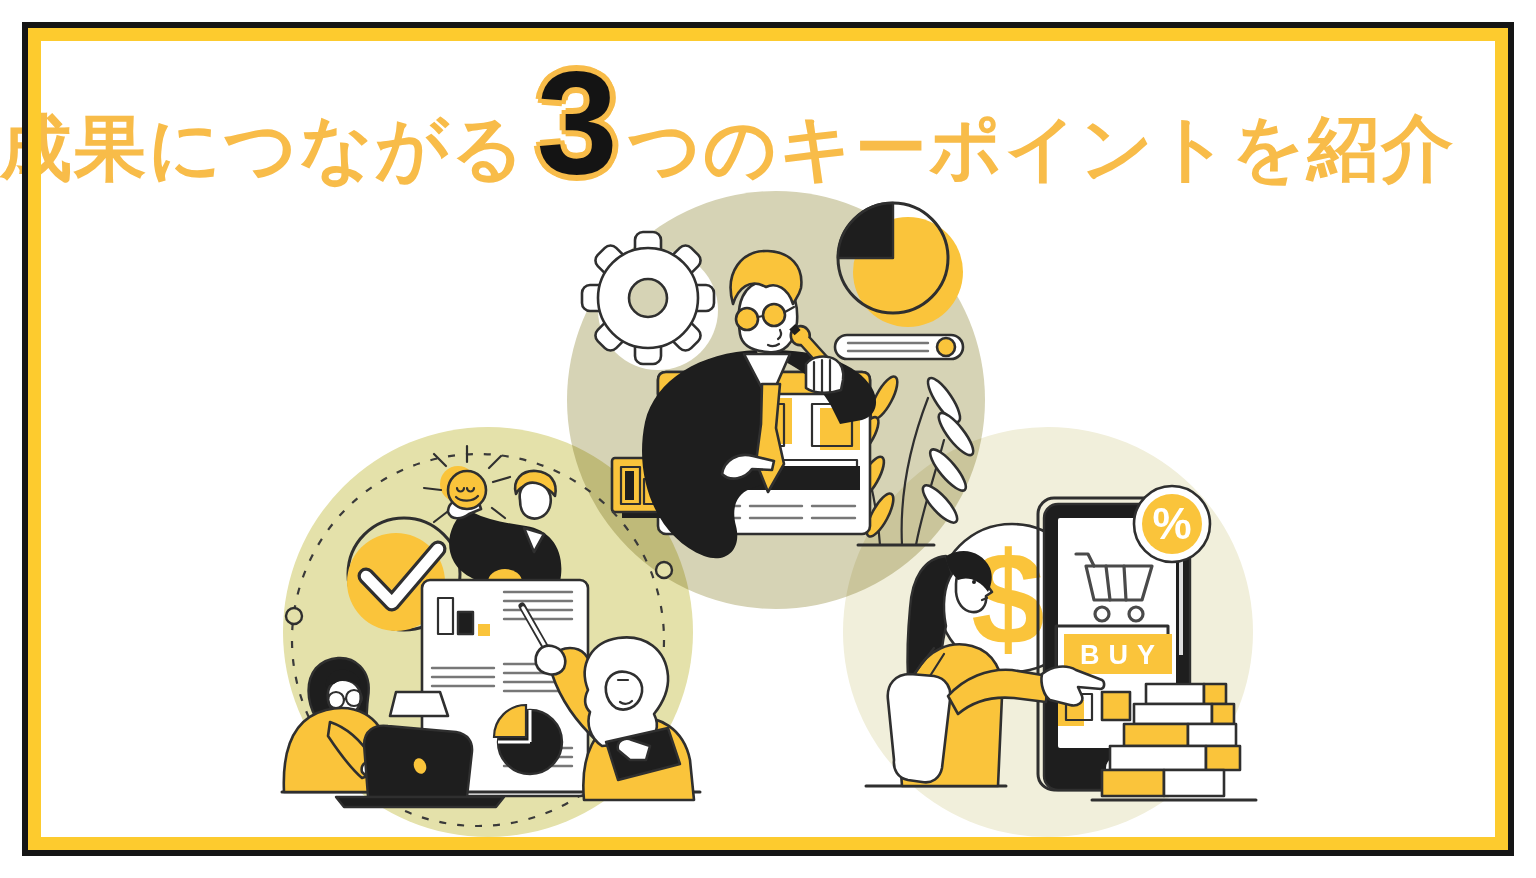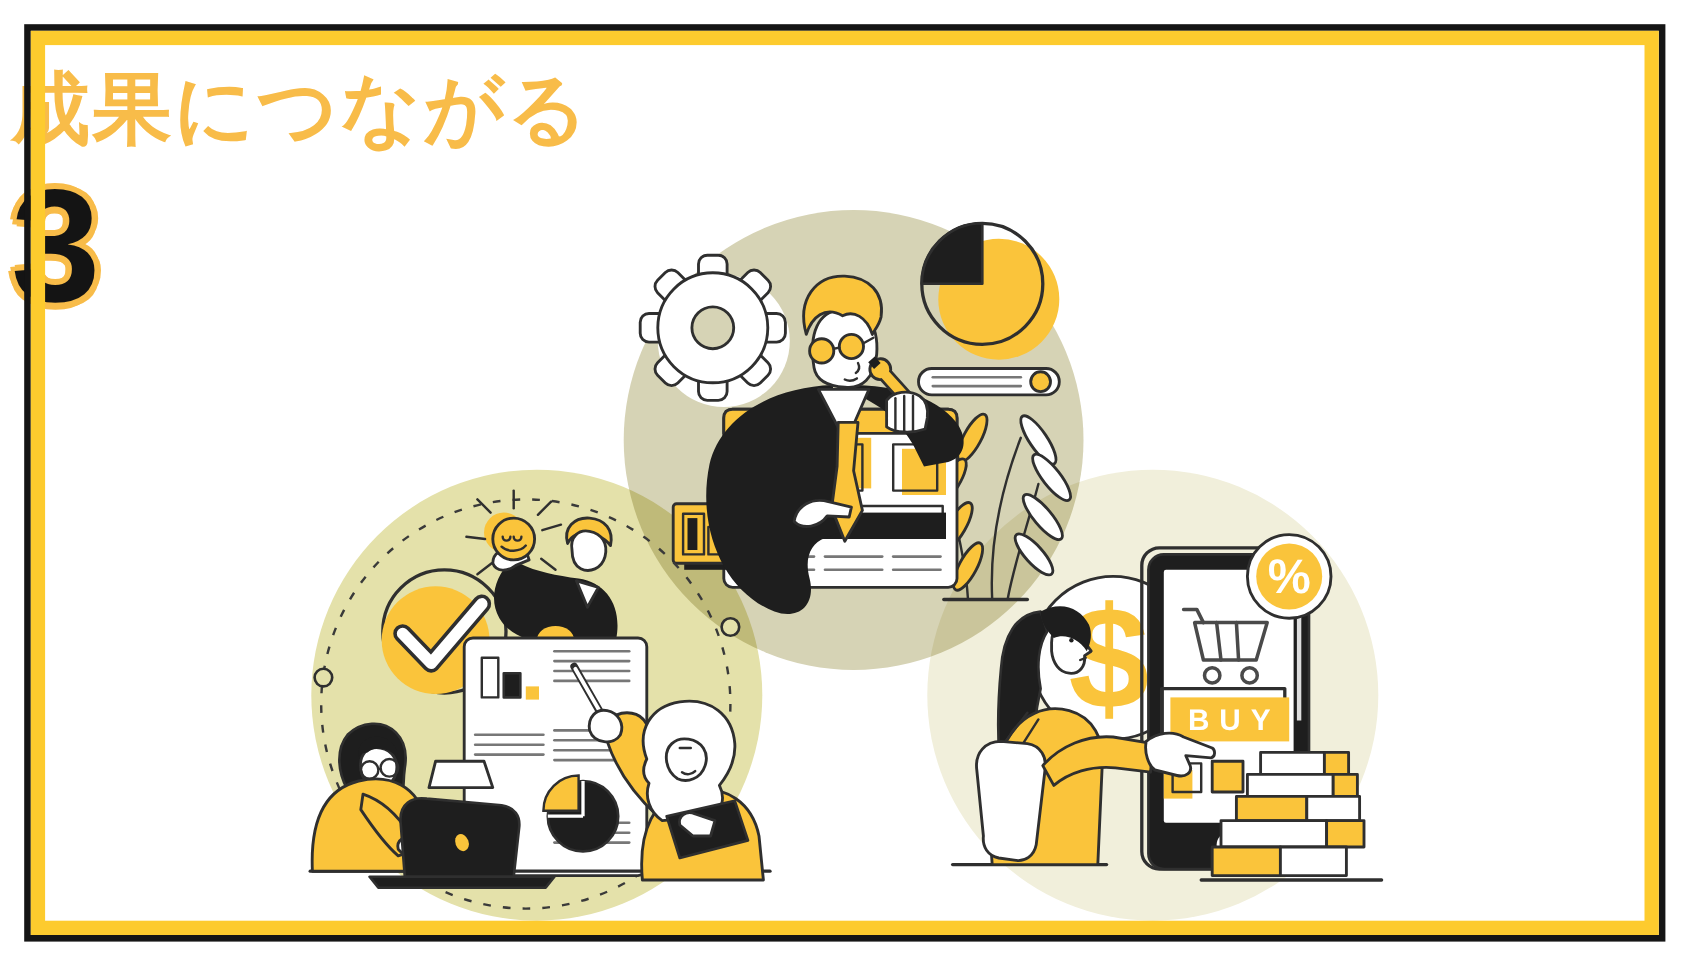--- a/index.html
+++ b/index.html
@@ -3,21 +3,21 @@
 <meta charset="utf-8">
 <style>
   html,body{margin:0;padding:0;background:#fff;}
   .canvas{position:relative;width:1536px;height:878px;background:#fff;overflow:hidden;
           font-family:"Liberation Sans","DejaVu Sans",sans-serif;}
   
   .frame{position:absolute;inset:22px;border:6px solid #151515;z-index:30;pointer-events:none;}
   .frame-inner{position:absolute;inset:0;border:13px solid #FDCB2E;}
   
   .title{position:absolute;top:50px;left:0;right:0;z-index:20;
-         display:flex;justify-content:flex-start;align-items:baseline;flex-direction:column;}
+         display:flex;justify-content:flex-start;align-items:baseline;}
   .t-part{font-size:72px;font-weight:800;letter-spacing:2px;color:#F8BC49;line-height:1.4;}
   .t-num{font-size:146px;font-weight:800;color:#141414;margin:0 10px;line-height:1;
          text-shadow:6px 0 0 #F8BC49,-6px 0 0 #F8BC49,0 6px 0 #F8BC49,0 -6px 0 #F8BC49,
                      4px 4px 0 #F8BC49,-4px 4px 0 #F8BC49,4px -4px 0 #F8BC49,-4px -4px 0 #F8BC49;}
   
   .art{position:absolute;inset:0;width:100%;height:100%;z-index:10;}
   .bgc{mix-blend-mode:multiply;}
   .ln{fill:none;stroke:#2f2f2f;stroke-width:3;stroke-linecap:round;stroke-linejoin:round;}
   .ln2{fill:none;stroke:#2f2f2f;stroke-width:2.2;stroke-linecap:round;stroke-linejoin:round;}
   .gl{fill:none;stroke:#777;stroke-width:2.4;stroke-linecap:round;}
@@ -35,20 +35,21 @@
            font-size:132px;fill:#FAC43B;}
 </style>
 </head>
 <body>
 
 <div class="canvas">
 
   <div class="title">
     <span class="t-part">成果につながる</span>
     <span class="t-num">3</span>
+    <span class="t-part">つのキーポイントを紹介</span>
   </div>
 
   <svg class="art" viewBox="0 0 1536 878">
 
     <circle class="bgc" cx="776" cy="400" r="209" fill="#D6D3B5"></circle>
     <circle class="bgc" cx="488" cy="632" r="205" fill="#E4E1AA"></circle>
     <circle class="bgc" cx="1048" cy="632" r="205" fill="#F1EFDB"></circle>
 
     <g>
 

